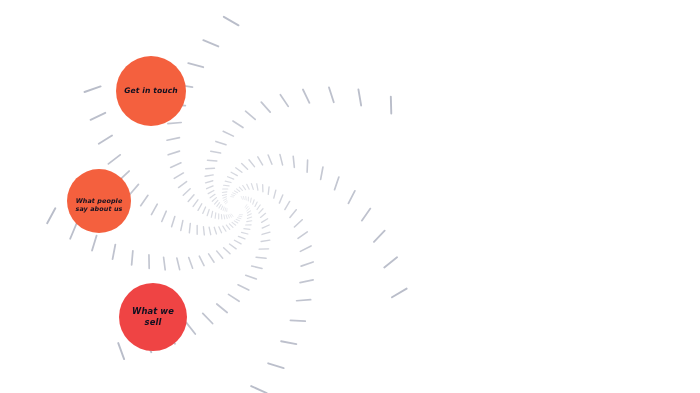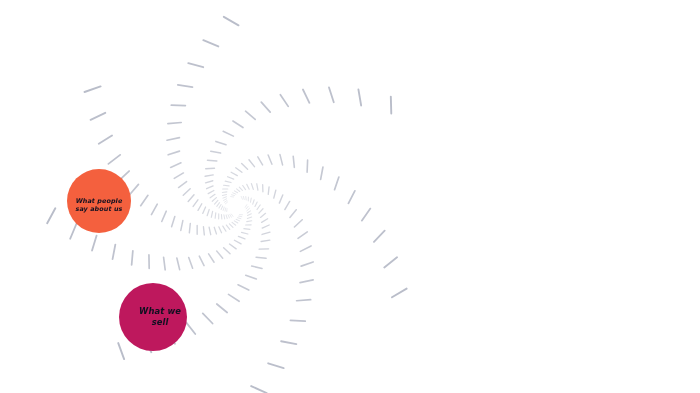--- a/index.html
+++ b/index.html
@@ -252,25 +252,28 @@
         <line x1="239.12" y1="301.26" x2="228.49" y2="294.38" stroke="#b6bac7" stroke-width="1.66" stroke-linecap="round" opacity="0.79"></line>
         <line x1="227.14" y1="312.49" x2="216.80" y2="304.02" stroke="#b6bac7" stroke-width="1.70" stroke-linecap="round" opacity="0.82"></line>
         <line x1="212.60" y1="323.51" x2="202.77" y2="313.45" stroke="#b6bac7" stroke-width="1.74" stroke-linecap="round" opacity="0.85"></line>
         <line x1="195.28" y1="334.04" x2="186.15" y2="322.42" stroke="#b6bac7" stroke-width="1.78" stroke-linecap="round" opacity="0.87"></line>
         <line x1="174.93" y1="343.75" x2="166.69" y2="330.61" stroke="#b6bac7" stroke-width="1.82" stroke-linecap="round" opacity="0.90"></line>
         <line x1="151.29" y1="352.25" x2="144.15" y2="337.65" stroke="#b6bac7" stroke-width="1.86" stroke-linecap="round" opacity="0.92"></line>
         <line x1="124.12" y1="359.05" x2="118.27" y2="343.09" stroke="#b6bac7" stroke-width="1.90" stroke-linecap="round" opacity="0.95"></line>
       </g>
     </svg>
 
+  <div class="bubble" id="bubble-get-in-touch" style="left: 116px; top: 56px; width: 70px; height: 70px; background: rgb(244, 96, 62);">
+    <span class="bubble-label" style="color: rgb(16, 16, 32);">Get in touch</span>
+  </div>
 
   <div class="bubble" id="bubble-what-people-say" style="left: 67px; top: 169px; width: 64px; height: 64px; background: rgb(244, 96, 62);">
     <span class="bubble-label" style="color: rgb(16, 16, 32); margin-top: 8px;">What people
 say about us</span>
   </div>
 
-  <div class="bubble" id="bubble-what-we-sell" style="left: 119px; top: 283px; width: 68px; height: 68px; background: #be185d; justify-content: flex-end;">
+  <div class="bubble" id="bubble-what-we-sell" style="left: 119px; top: 283px; width: 68px; height: 68px; background: #ef4444;">
     <span class="bubble-label" style="color: rgb(16, 16, 32);">What we
 sell</span>
   </div>
 
 
 </div>
 
 </body></html>

